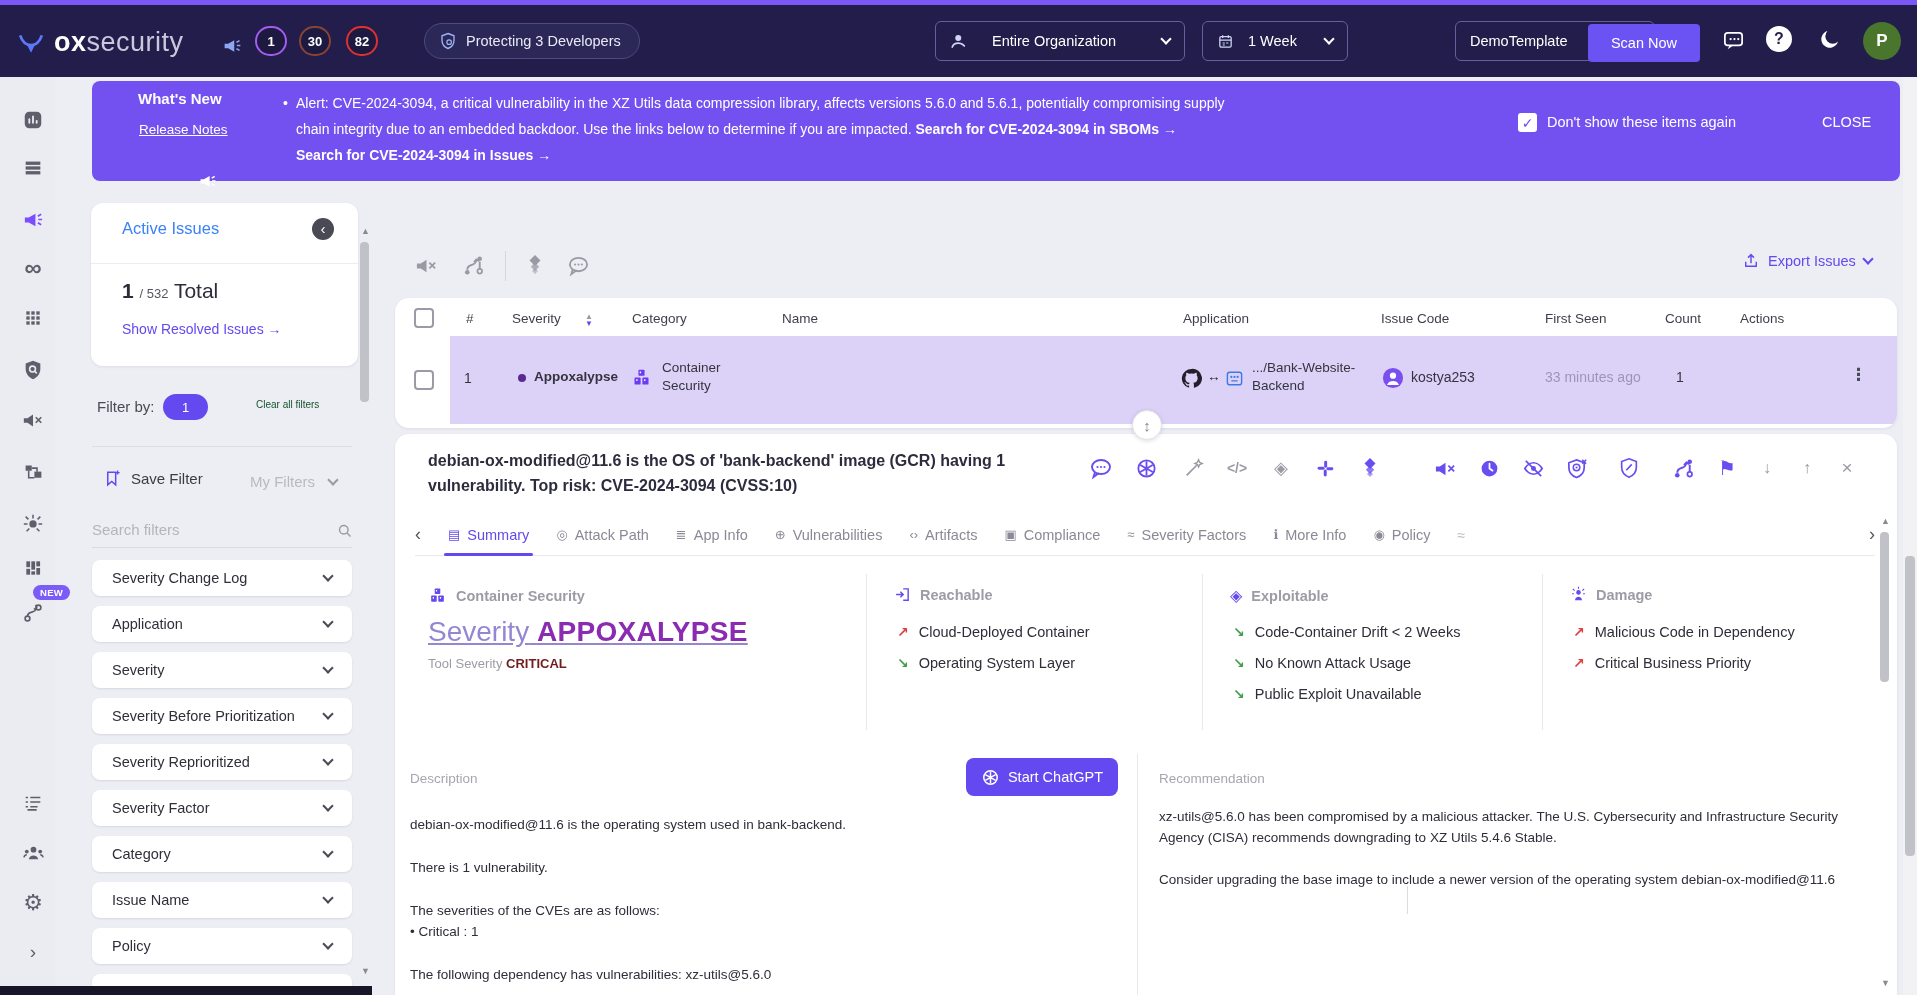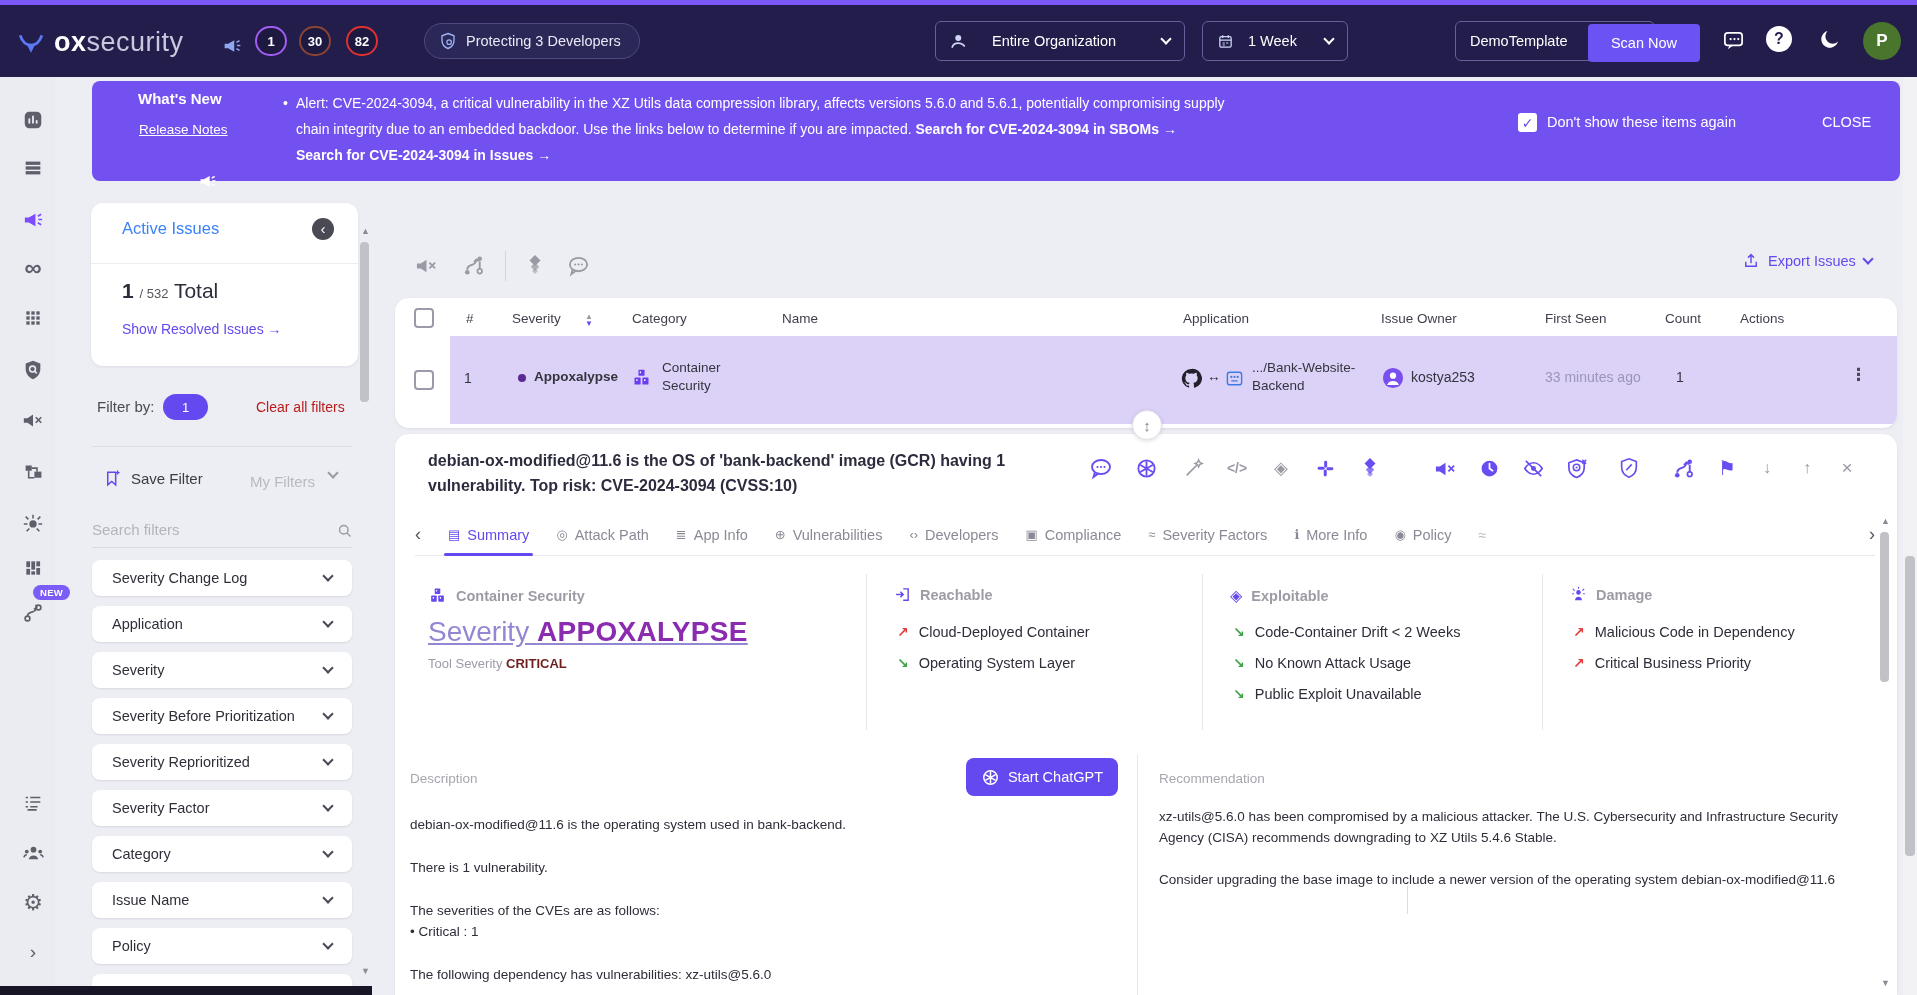--- a/index.html
+++ b/index.html
@@ -43,25 +43,25 @@
   .card { background:#fff; border-radius:12px; box-shadow:0 1px 3px rgba(30,30,60,.08); }
   .ai-card { left:91px; top:203px; width:267px; height:163px; }
   .ai-title { position:absolute; left:31px; top:16px; font-size:16.5px; color:#3b82f6; }
   .ai-collapse { position:absolute; left:221px; top:15px; width:22px; height:22px; border-radius:50%; background:#4a4a55; color:#fff; display:flex; align-items:center; justify-content:center; font-size:15px; cursor:pointer; padding-bottom:2px; }
   .ai-div { position:absolute; left:0; top:60px; width:267px; height:1px; background:#ececf1; }
   .ai-count { position:absolute; left:31px; top:76px; font-size:21px; color:#2c2c3a; }
   .ai-count .sm { font-size:13px; color:#55555f; }
   .ai-resolved { position:absolute; left:31px; top:118px; font-size:14px; color:#6349ef; cursor:pointer; }
   .fl-label { position:absolute; font-size:15px; color:#4a4a55; }
   .fl-pill { position:absolute; left:163px; top:394px; width:45px; height:26px; border-radius:13px; background:#6349ef; color:#fff; font-size:13px; display:flex; align-items:center; justify-content:center; }
-  .fl-clear { position:absolute; left:256px; top:399px; font-size:14px; color:#b91c1c; cursor:pointer; }
+  .fl-clear { position:absolute; left:256px; top:399px; font-size:10px; color:#14532d; cursor:pointer; }
   .fl-div { position:absolute; left:92px; top:446px; width:260px; height:1px; background:#dddde4; }
   .savef { position:absolute; left:103px; top:469px; display:flex; align-items:center; gap:9px; color:#6349ef; cursor:pointer; }
   .savef span { font-size:15px; color:#3c3c46; }
-  .myf { position:absolute; left:250px; top:473px; font-size:15px; color:#b9b9c2; cursor:pointer; display:flex; gap:14px; align-items:flex-start; }
+  .myf { position:absolute; left:250px; top:473px; font-size:15px; color:#b9b9c2; cursor:pointer; display:flex; gap:14px; align-items:center; }
   .searchf { position:absolute; left:92px; top:512px; width:260px; height:36px; border:none; border-bottom:1px solid #d9d9e0; background:transparent; font-size:15px; color:#3c3c46; font-family:inherit; outline:none; }
   .searchf::placeholder { color:#b4b4bd; }
   .search-ic { position:absolute; left:336px; top:522px; color:#9a9aa4; }
   .fbar { position:absolute; left:92px; width:260px; height:36px; background:#fff; border-radius:8px; box-shadow:0 1px 2px rgba(30,30,60,.1); display:flex; align-items:center; padding:0 16px 0 20px; cursor:pointer; }
   .fbar span { font-size:14.5px; color:#2f2f3a; flex:1; }
   .fbar .chev { color:#4a4a55; margin-right:4px; }
   .vscroll-arrow { position:absolute; color:#8a8a94; font-size:9px; }
   .vthumb { position:absolute; background:#c1c1c8; border-radius:4px; }
 
   
@@ -574,21 +574,21 @@
   <div class="checkbox" style="left:19px;top:10px"></div>
   <span class="th" style="left:71px">#</span>
   <span class="th" style="left:117px">Severity</span>
   <span class="th" style="left:190px;display:flex;flex-direction:column;line-height:7px;font-size:8px;top:15px">
     <span style="color:#9a9aa4">▲</span>
       <span style="color:#6349ef">▼</span>
   </span>
   <span class="th" style="left:237px">Category</span>
   <span class="th" style="left:387px">Name</span>
   <span class="th" style="left:788px">Application</span>
-  <span class="th" style="left:986px">Issue Owner</span>
+  <span class="th" style="left:986px">Issue Code</span>
   <span class="th" style="left:1150px">First Seen</span>
   <span class="th" style="left:1270px">Count</span>
   <span class="th" style="left:1345px">Actions</span>
 
   <div class="trow">
     <span class="cell faint" style="left:14px;top:34px;font-size:14px">1</span>
     <span class="abs" style="left:68px;top:38px;width:8px;height:8px;border-radius:50%;background:#5a2a92"></span>
     <span class="cell sev-name" style="left:84px;top:33px">Appoxalypse</span>
     <span class="abs" style="left:181px;top:31px;color:#6a3df0">
         <svg width="21" height="21">
@@ -710,21 +710,21 @@
     <div class="tab">
         <span class="tic">≣</span>
         <span>App Info</span>
       </div>
     <div class="tab">
         <span class="tic">⊕</span>
         <span>Vulnerabilities</span>
       </div>
     <div class="tab">
         <span class="tic">‹›</span>
-        <span>Developers</span>
+        <span>Artifacts</span>
       </div>
     <div class="tab">
         <span class="tic">▣</span>
         <span>Compliance</span>
       </div>
     <div class="tab">
         <span class="tic">≈</span>
         <span>Severity Factors</span>
       </div>
     <div class="tab">

